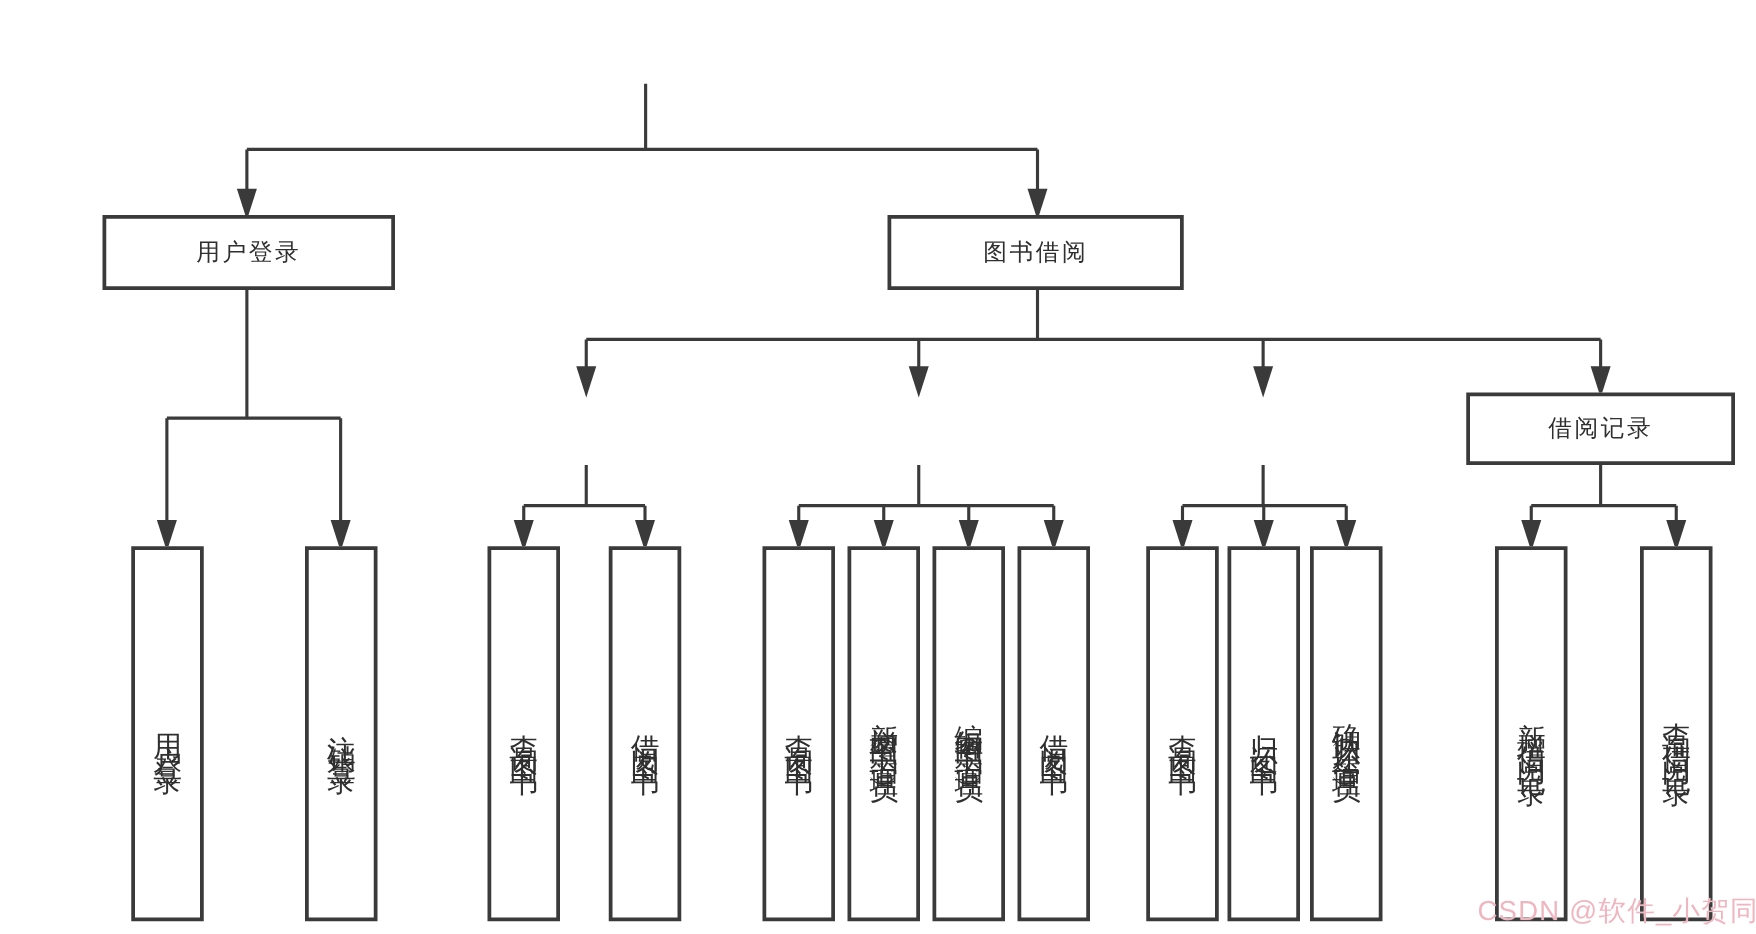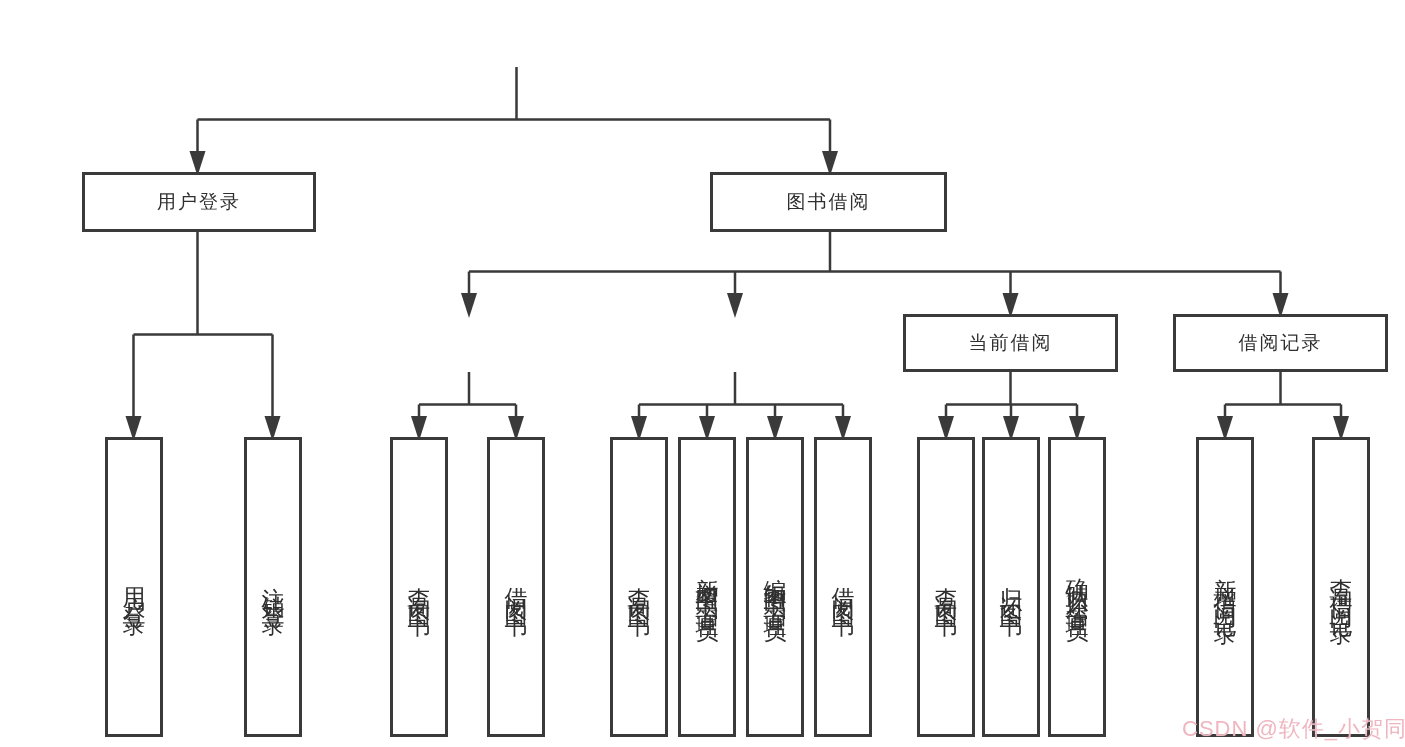--- a/index.html
+++ b/index.html
@@ -123,23 +123,20 @@
   </svg>
 
 
   <div class="node h-label l2-a">
     <span>用户登录</span>
   </div>
   <div class="node h-label l2-b">
     <span>图书借阅</span>
   </div>
 
-  <div class="node h-label l3-2">
-    <span>当前借阅</span>
-  </div>
   <div class="node h-label l3-3">
     <span>借阅记录</span>
   </div>
 
   <div class="node leaf leaf-0">
     <span>用户登录</span>
   </div>
   <div class="node leaf leaf-1">
     <span>注销登录</span>
   </div>

